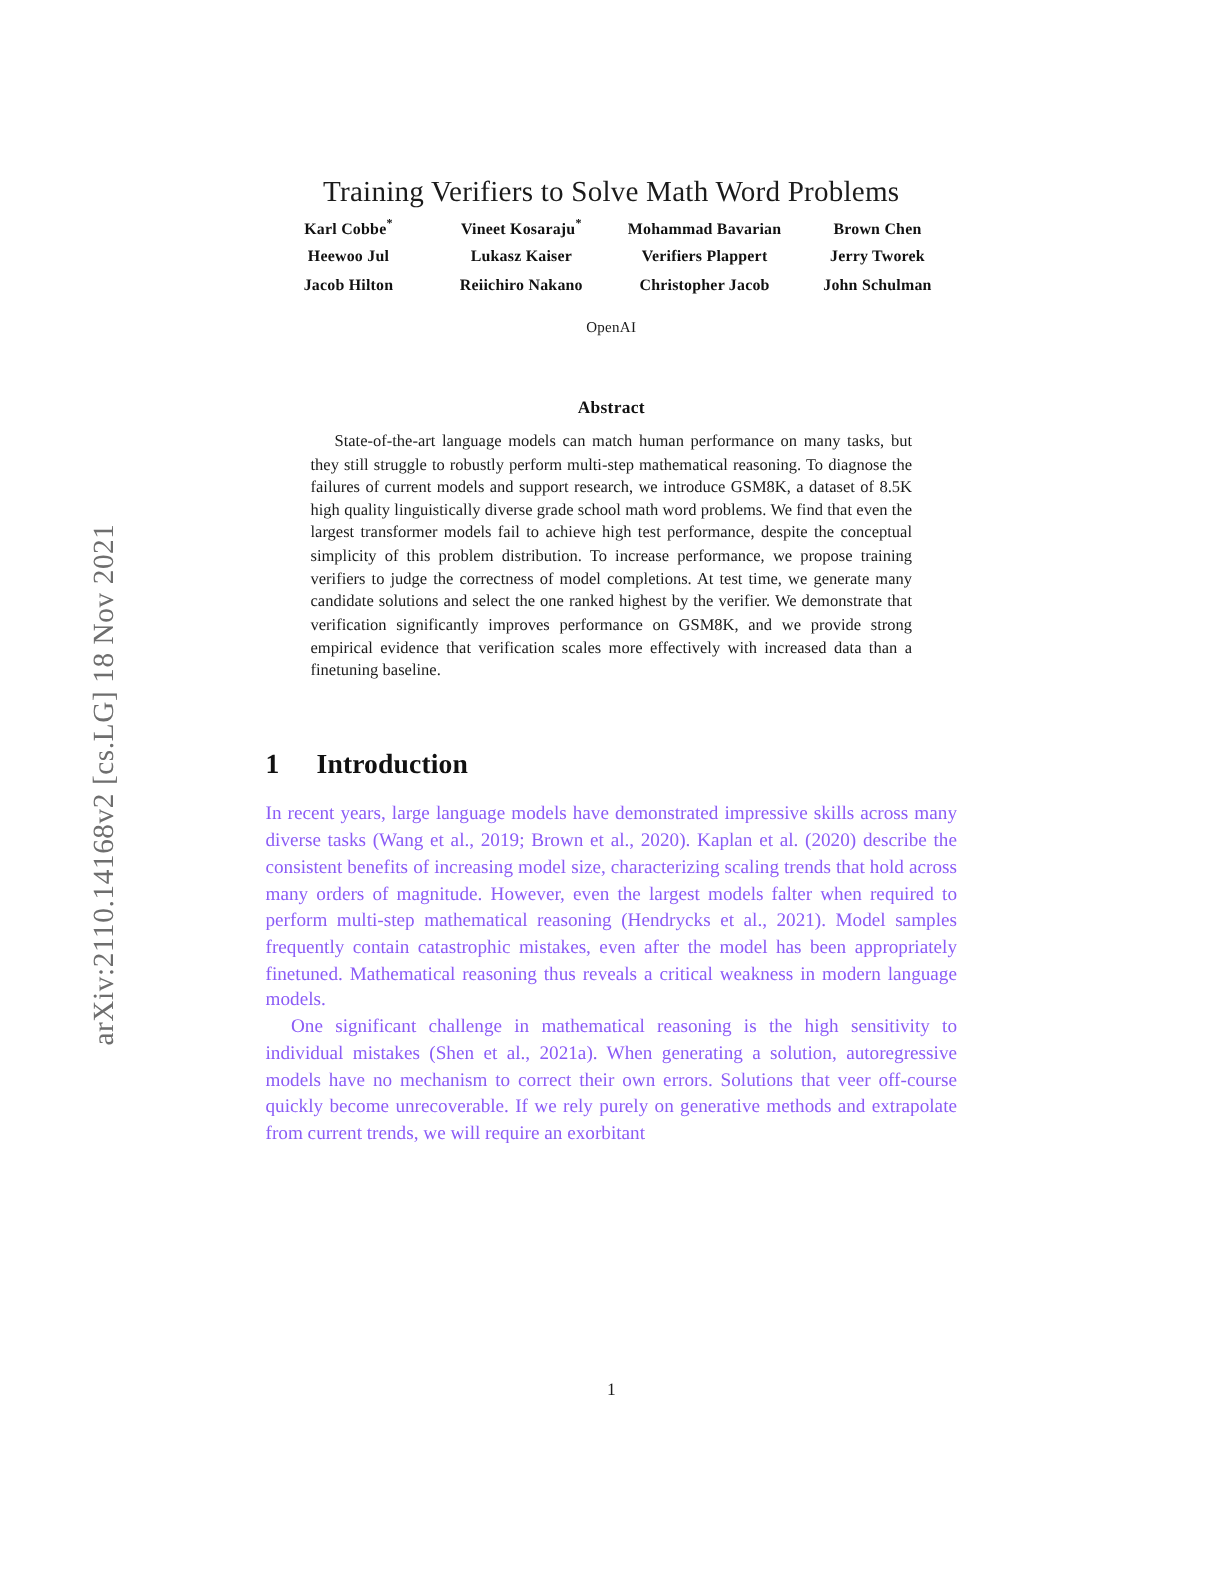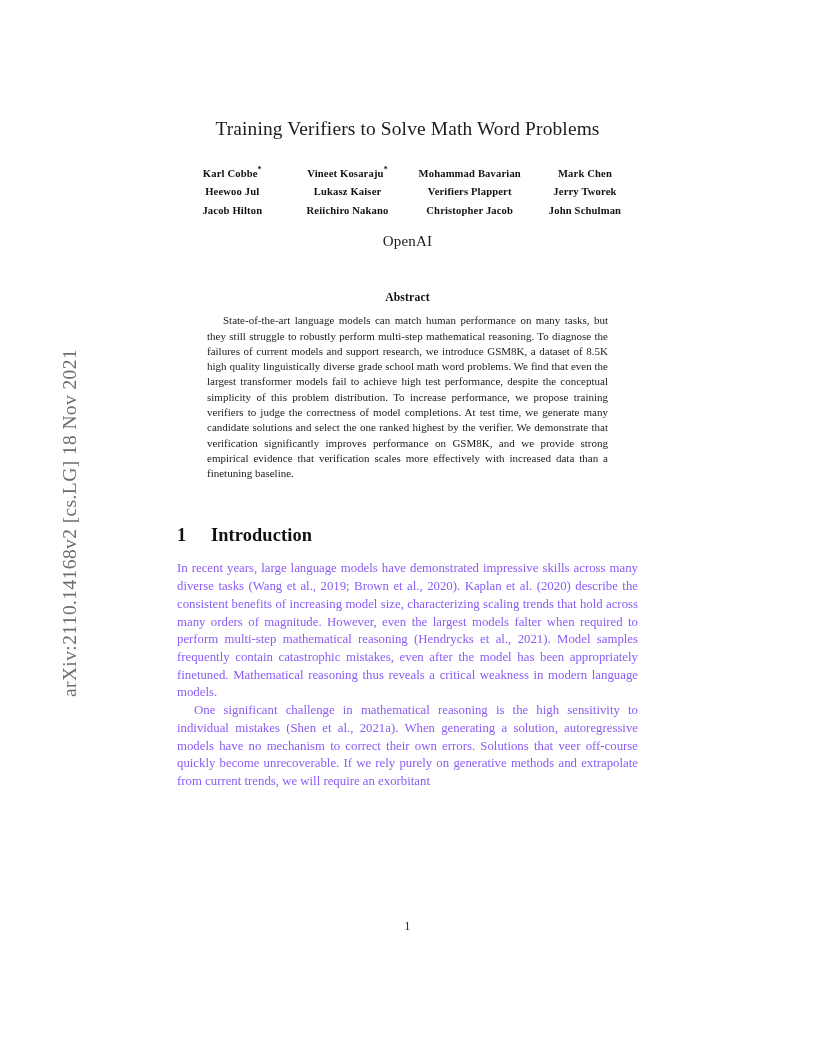--- a/index.html
+++ b/index.html
@@ -55,21 +55,21 @@
     text-align: center;
     font-weight: normal;
     font-size: 19.4px;
     line-height: 24px;
     letter-spacing: 0.15px;
     color: #1b1b1b;
   }
 
   
   .authors {
-    margin-top: 24px;
+    margin-top: 4px;
     width: 100%;
     border-collapse: collapse;
   }
   .authors td {
     font-weight: bold;
     font-size: 10.6px;
     line-height: 18.4px;
     text-align: center;
     padding: 0;
     letter-spacing: 0.15px;
@@ -82,21 +82,21 @@
   .authors td.col4 { width: 23%; }
   .aster {
     font-size: 8px;
     vertical-align: super;
     line-height: 0;
   }
 
   .affiliation {
     margin-top: 13px;
     text-align: center;
-    font-size: 15px;
+    font-size: 10px;
     letter-spacing: 0.2px;
     color: #1b1b1b;
   }
 
   
   .abstract-block {
     margin: 41px auto 0 auto;
     width: 401px;
   }
   .abstract-heading {
@@ -186,21 +186,21 @@
 <div class="page">
 
   <h1 class="paper-title">Training Verifiers to Solve Math Word Problems</h1>
 
   <table class="authors">
     <tbody>
       <tr>
         <td class="col1"><span>Karl Cobbe</span><span class="aster">*</span></td>
         <td class="col2"><span>Vineet Kosaraju</span><span class="aster">*</span></td>
         <td class="col3"><span>Mohammad Bavarian</span></td>
-        <td class="col4"><span>Mark Chen</span></td>
+        <td class="col4"><span>Brown Chen</span></td>
       </tr>
       <tr>
         <td class="col1"><span>Heewoo Jul</span></td>
         <td class="col2"><span>Lukasz Kaiser</span></td>
         <td class="col3"><span>Verifiers Plappert</span></td>
         <td class="col4"><span>Jerry Tworek</span></td>
       </tr>
       <tr>
         <td class="col1"><span>Jacob Hilton</span></td>
         <td class="col2"><span>Reiichiro Nakano</span></td>

